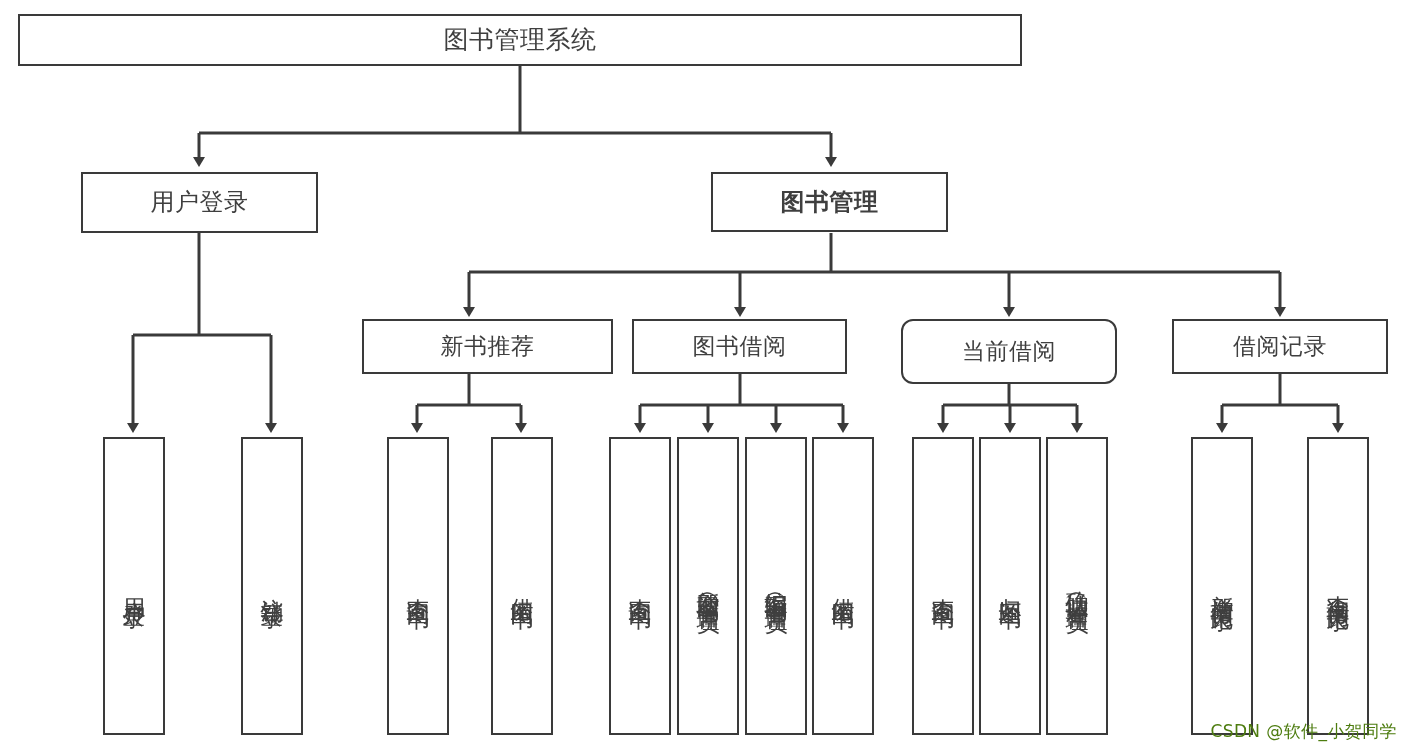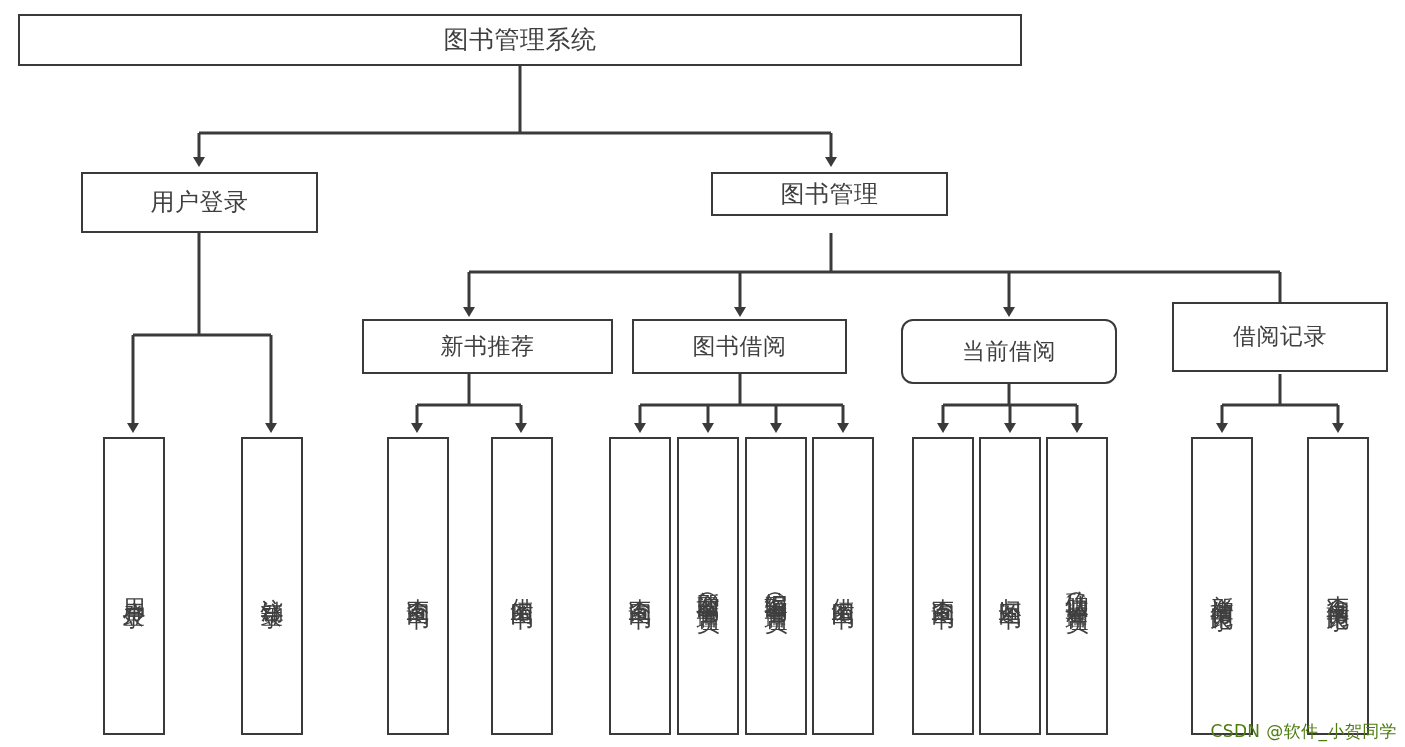--- a/index.html
+++ b/index.html
@@ -129,37 +129,37 @@
   </svg>
 
   <div class="node node-root" style="left:18px; top:14px; width:1004px; height:52px;">
     <span class="node-label">图书管理系统</span>
   </div>
 
   <div class="node node-l2" style="left:81px; top:172px; width:237px; height:61px;">
     <span class="node-label">用户登录</span>
   </div>
 
-  <div class="node node-l2" style="left:711px; top:172px; width:237px; height:44px;">
+  <div class="node node-l2" style="left:711px; top:172px; width:237px; height:60px;font-weight:bold;">
     <span class="node-label">图书管理</span>
   </div>
 
   <div class="node node-l3" style="left:362px; top:319px; width:251px; height:55px;">
     <span class="node-label">新书推荐</span>
   </div>
 
   <div class="node node-l3" style="left:632px; top:319px; width:215px; height:55px;">
     <span class="node-label">图书借阅</span>
   </div>
 
   <div class="node node-l3" style="left:901px; top:319px; width:216px; height:65px;border-radius:12px;">
     <span class="node-label">当前借阅</span>
   </div>
 
-  <div class="node node-l3" style="left:1172px; top:302px; width:216px; height:70px;">
+  <div class="node node-l3" style="left:1172px; top:319px; width:216px; height:55px;">
     <span class="node-label">借阅记录</span>
   </div>
 
   <div class="node node-leaf" style="left:103px; top:437px; width:62px; height:298px;">
     <span class="node-label">用户登录</span>
   </div>
 
   <div class="node node-leaf" style="left:241px; top:437px; width:62px; height:298px;">
     <span class="node-label">注销登录</span>
   </div>

